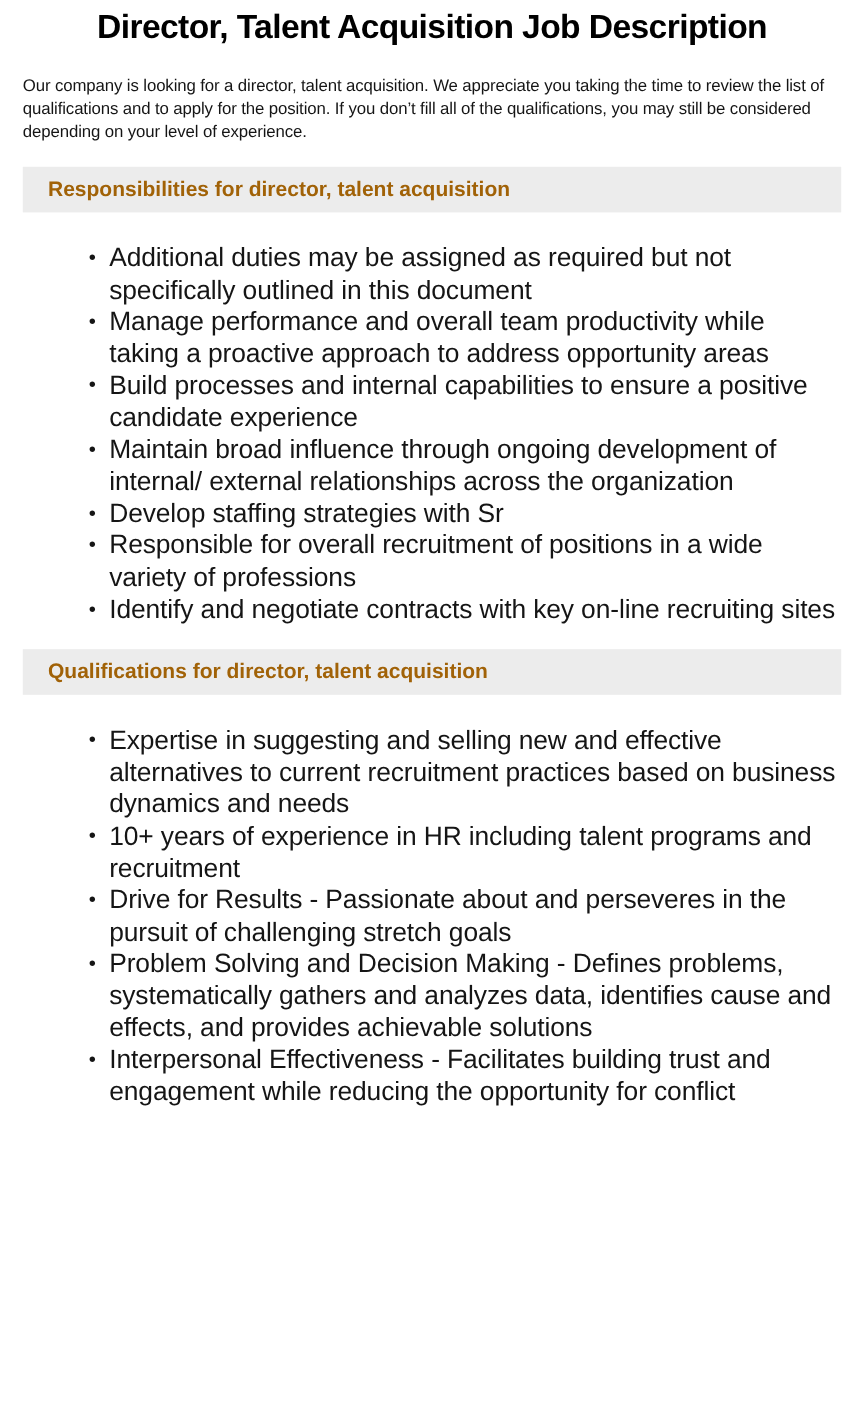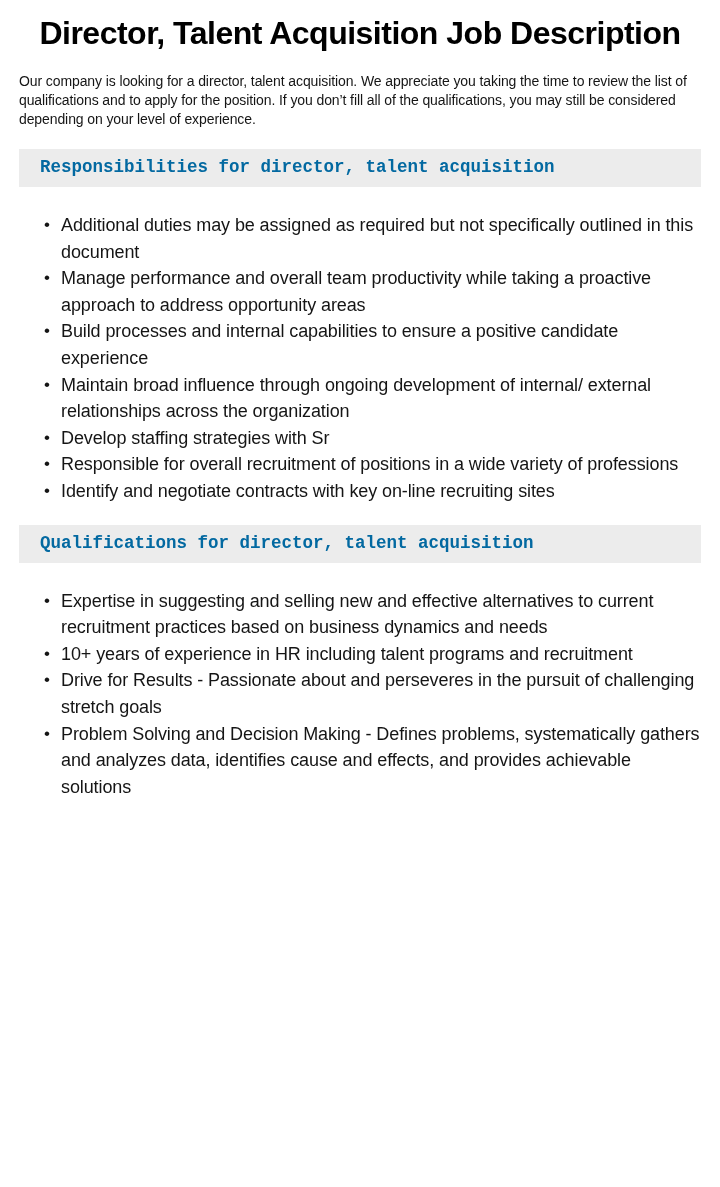--- a/index.html
+++ b/index.html
@@ -11,55 +11,55 @@
     width: 720px;
     min-height: 1187px;
     font-family: "Liberation Sans", sans-serif;
     color: #151515;
     -webkit-font-smoothing: antialiased;
   }
   .page {
     padding: 2px 19px 24px 19px;
   }
   .page-title {
-    margin: 14px 0 0 0;
-    font-size: 32px;
+    margin: 4px 0 0 0;
+    font-size: 28px;
     line-height: 34px;
     font-weight: 700;
     color: #000000;
     text-align: center;
     letter-spacing: -0.5px;
     white-space: nowrap;
   }
   .intro {
     margin: 22px 0 0 0;
     font-size: 14px;
     line-height: 19px;
     letter-spacing: -0.1px;
   }
   .section-header {
     margin-top: 20px;
     background: #ececec;
     font-size: 17.5px;
     line-height: 21px;
     font-weight: 700;
-    color: #0369a1;
+    color: #a16207;
     padding: 8px 12px 9px 21px;
-    font-family: Liberation Mono, monospace;
   }
   ul.bullet-list {
     margin: 25px 0 0 0;
     padding: 0 0 0 42px;
     list-style: none;
   }
   ul.bullet-list li {
     position: relative;
-    font-size: 18px;
+    font-size: 22px;
     line-height: 26.6px;
     letter-spacing: -0.1px;
+    margin-left: 30px;
   }
   ul.bullet-list li::before {
     content: "\2022";
     position: absolute;
     left: -17px;
     top: 0;
     font-size: 17px;
     color: #151515;
   }
 </style>
@@ -84,15 +84,16 @@
     <li>Identify and negotiate contracts with key on-line recruiting sites</li>
   </ul>
 
   <div class="section-header">Qualifications for director, talent acquisition</div>
 
   <ul class="bullet-list">
     <li>Expertise in suggesting and selling new and effective alternatives to current recruitment practices based on business dynamics and needs</li>
     <li>10+ years of experience in HR including talent programs and recruitment</li>
     <li>Drive for Results - Passionate about and perseveres in the pursuit of challenging stretch goals</li>
     <li>Problem Solving and Decision Making - Defines problems, systematically gathers and analyzes data, identifies cause and effects, and provides achievable solutions</li>
+    <li>Interpersonal Effectiveness - Facilitates building trust and engagement while reducing the opportunity for conflict</li>
   </ul>
 
 </div>
 
 </body></html>

